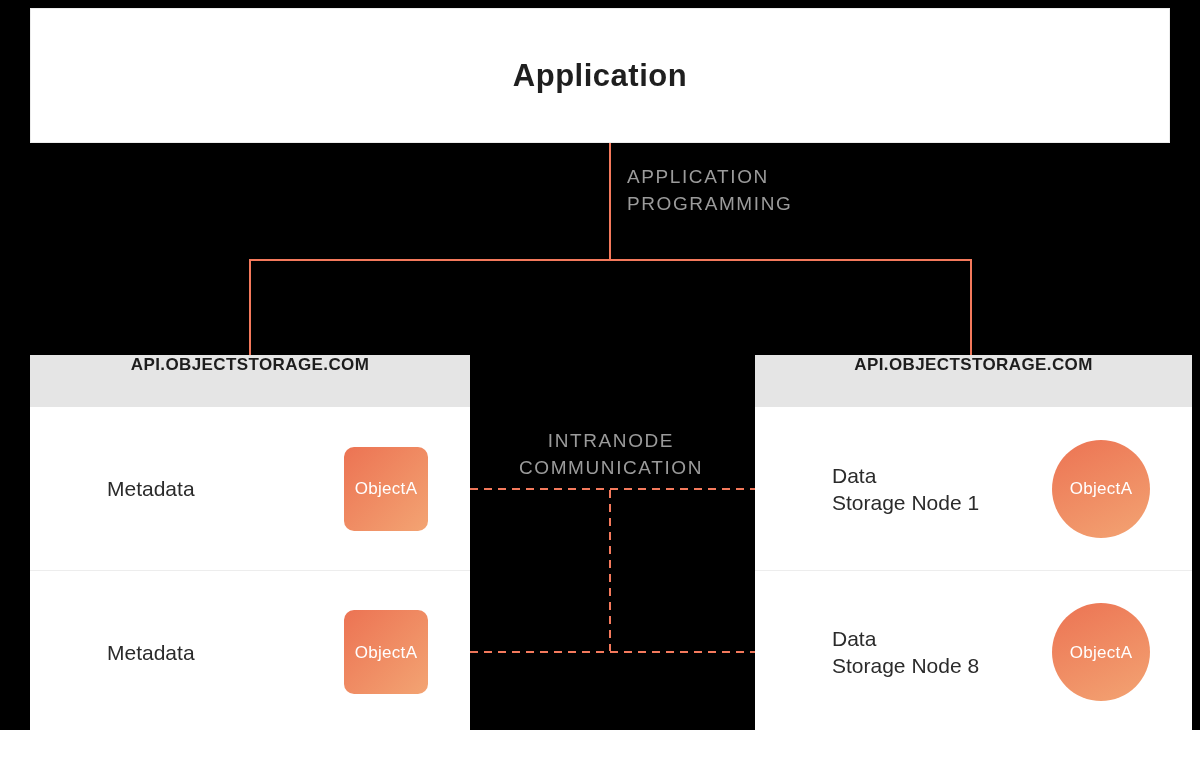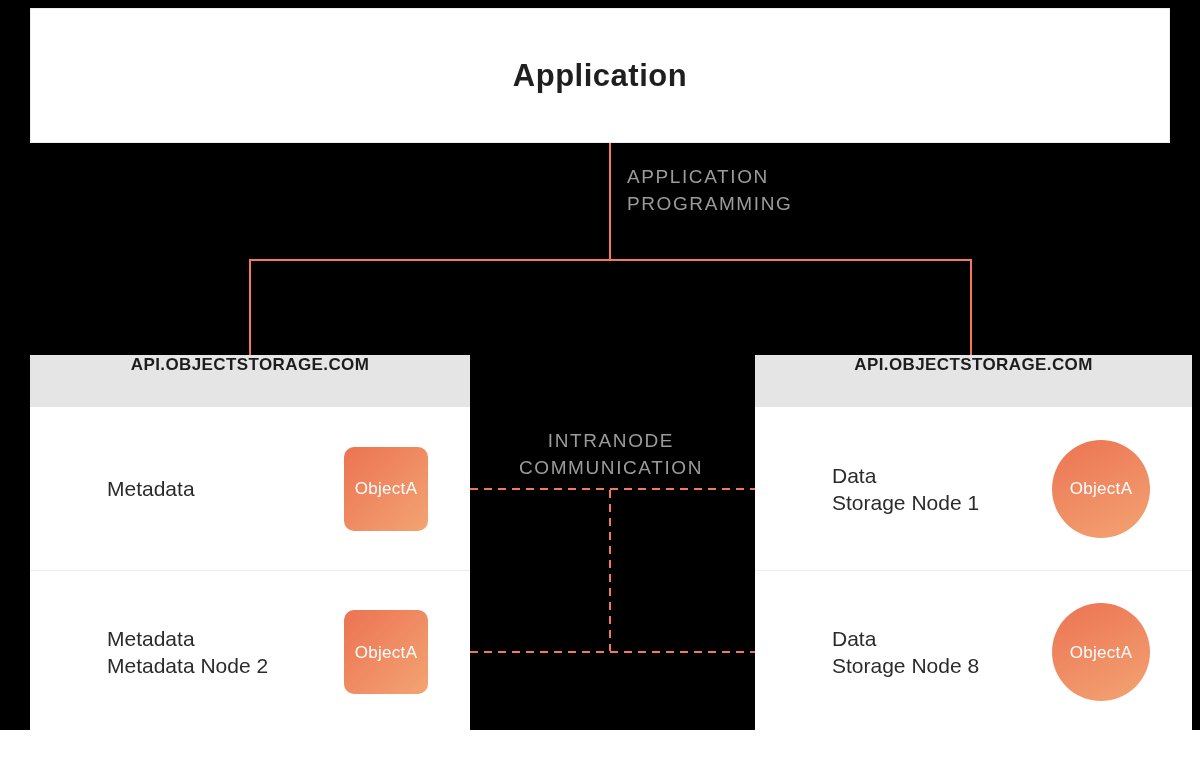--- a/index.html
+++ b/index.html
@@ -176,21 +176,20 @@
           <div>Metadata</div>
         </div>
         <div class="object-badge object-square">
           <div>Object</div>
           <div>A</div>
         </div>
       </div>
       <div class="node-row divided">
         <div class="node-text">
           <div>Metadata</div>
-          <div>Metadata Node 2</div>
         </div>
         <div class="object-badge object-square">
           <div>Object</div>
           <div>A</div>
         </div>
       </div>
     </div>
   </div>
 
   <div class="panel" id="panel-right">

